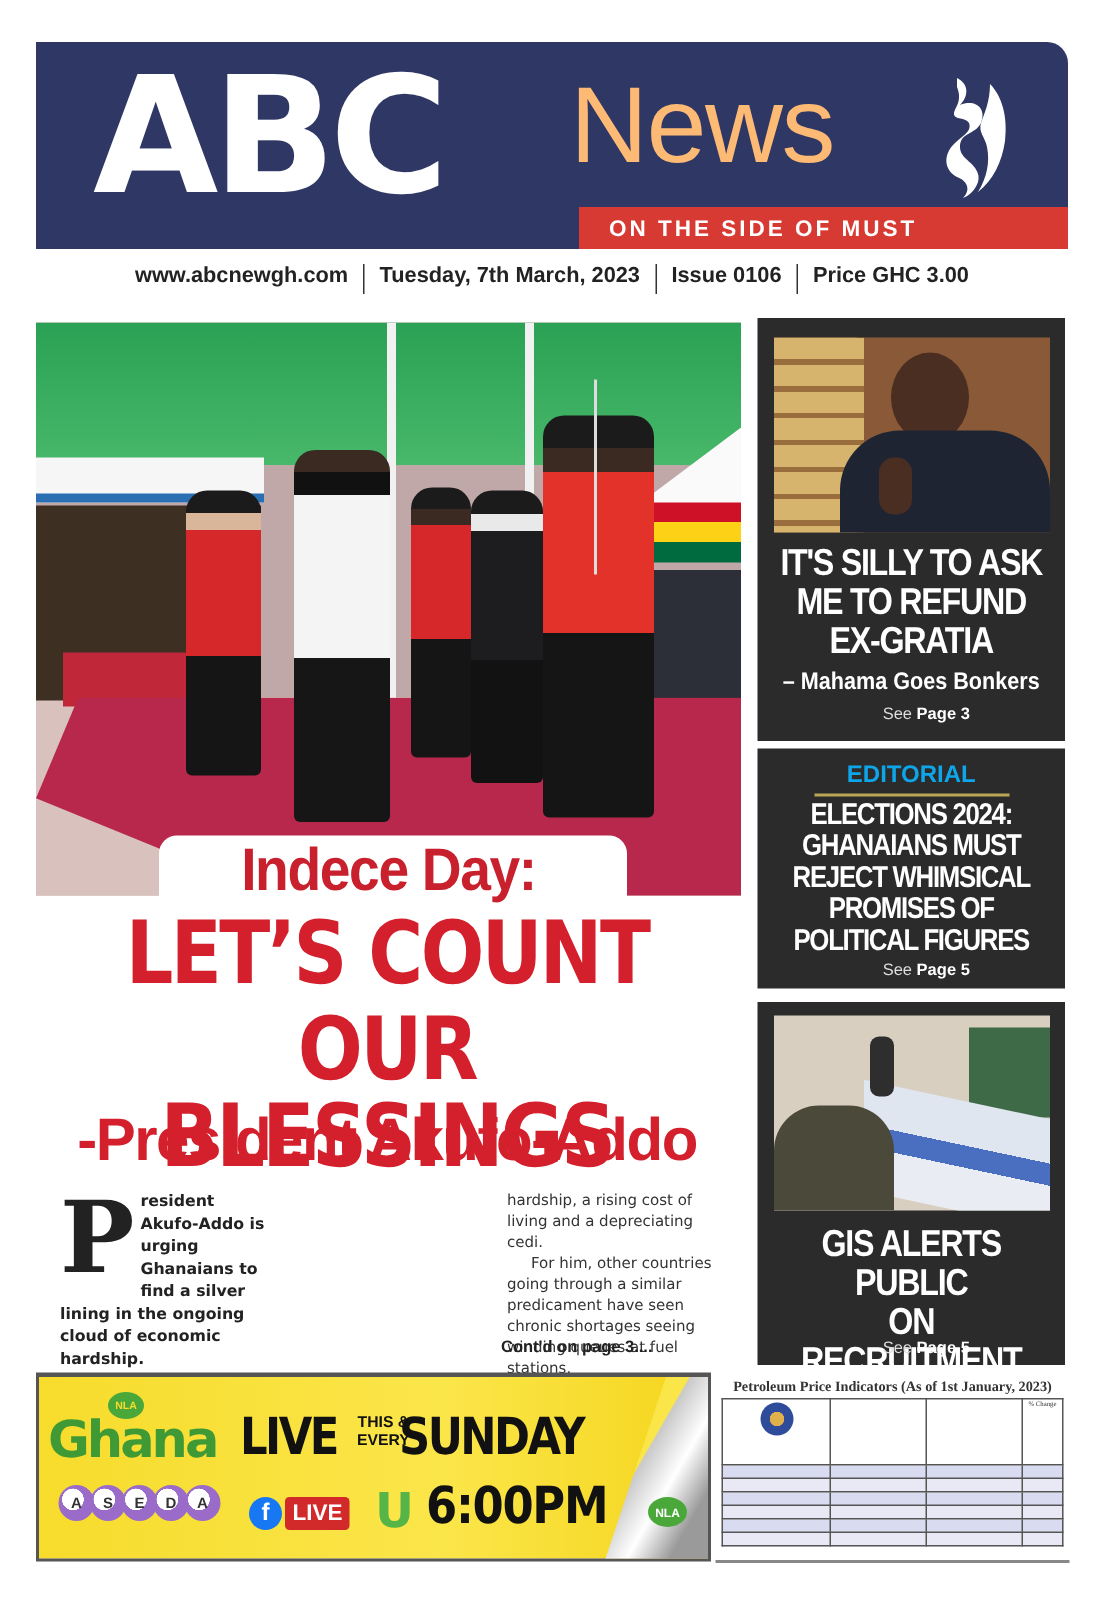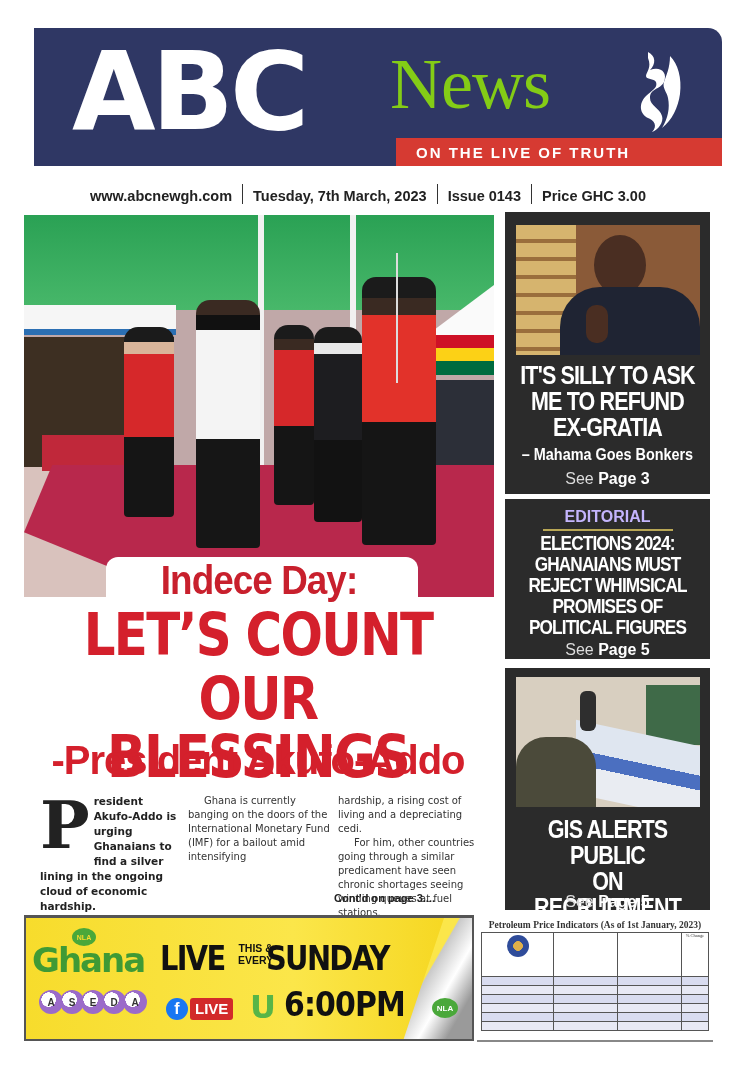--- a/index.html
+++ b/index.html
@@ -1,27 +1,27 @@
 <!DOCTYPE html>
 <html><head>
 <meta charset="utf-8">
 <style>
   *{box-sizing:border-box;margin:0;padding:0;}
   html,body{width:731px;height:1080px;background:#fff;overflow:hidden;}
   body{position:relative;font-family:"Liberation Sans",sans-serif;color:#222;}
 
   
-  .masthead{position:absolute;left:34px;top:28px;width:688px;height:138px;background:#2f3764;border-radius:0 14px 0 0;overflow:hidden;padding-left:28px;}
+  .masthead{position:absolute;left:24px;top:28px;width:688px;height:138px;background:#2f3764;border-radius:0 14px 0 0;overflow:hidden;padding-left:28px;}
   .abc{position:absolute;left:38px;top:10px;font-family:"DejaVu Sans",sans-serif;font-weight:bold;font-size:108px;letter-spacing:-4px;color:#fff;line-height:1;}
-  .news{position:absolute;left:356px;top:20px;font-family:Liberation Serif, serif;font-size:72px;color:#84cc16;line-height:1;letter-spacing:-1px;}
+  .news{position:absolute;left:356px;top:20px;font-family:Liberation Sans, sans-serif;font-size:72px;color:#fdba74;line-height:1;letter-spacing:-1px;}
   .adinkra{position:absolute;left:600px;top:20px;width:52px;height:90px;}
   .tagline{position:absolute;left:362px;top:110px;width:326px;height:28px;background:#d63a32;color:#fff;font-size:15px;font-weight:bold;letter-spacing:2px;display:flex;align-items:center;padding-left:20px;}
 
   
-  .infobar{position:absolute;left:24px;top:176px;width:688px;height:28px;display:flex;align-items:flex-end;justify-content:center;gap:0;font-size:14.5px;font-weight:bold;color:#222;}
+  .infobar{position:absolute;left:24px;top:176px;width:688px;height:28px;display:flex;align-items:flex-start;justify-content:center;gap:0;font-size:14.5px;font-weight:bold;color:#222;}
   .infobar span{padding:0 10px;}
   .infobar .sep{width:1px;height:20px;background:#333;padding:0;}
 
   
   .mainphoto{position:absolute;left:24px;top:215px;width:470px;height:382px;overflow:hidden;background:#c0a8a8;}
   .canopy{position:absolute;left:0;top:0;width:100%;height:95px;background:linear-gradient(#2aa154,#48b86a);}
   .pole{position:absolute;top:0;width:6px;height:260px;background:#f1f1f1;}
   .stand{position:absolute;left:0;top:90px;width:152px;height:30px;background:#f6f6f6;border-bottom:6px solid #2b6fb3;}
   .dais{position:absolute;left:0;top:122px;width:150px;height:130px;background:#3d2f22;}
   .redstep{position:absolute;left:18px;top:220px;width:120px;height:36px;background:#c0283a;}
@@ -51,23 +51,23 @@
   .contd{position:absolute;left:334px;top:892px;font-size:11px;font-weight:bold;color:#222;}
 
   
   .card{position:absolute;left:505px;width:205px;background:#2b2b2b;color:#fff;text-align:center;}
   .card1{top:212px;height:282px;}
   .card2{top:499px;height:160px;}
   .card3{top:668px;height:242px;}
   .photo{position:absolute;left:11px;width:184px;overflow:hidden;}
   .card-title{position:absolute;left:0;width:100%;font-family:"Liberation Sans",sans-serif;font-weight:bold;font-size:25px;line-height:26px;letter-spacing:-1px;transform:scaleX(0.86);}
   .card-sub{position:absolute;left:0;width:100%;font-weight:bold;font-size:16px;transform:scaleX(0.9);}
-  .see{position:absolute;left:0;width:100%;font-size:16px;color:#ddd;}
+  .see{position:absolute;left:10px;width:100%;font-size:11px;color:#ddd;}
   .see b{color:#fff;}
-  .editorial{position:absolute;left:0;top:9px;width:100%;font-weight:bold;font-size:16px;color:#c4b5fd;}
+  .editorial{position:absolute;left:0;top:9px;width:100%;font-weight:bold;font-size:16px;color:#0ea5e9;}
   .edrule{position:absolute;left:38px;top:30px;width:130px;height:2px;background:#b9a755;}
 
   
   .ad{position:absolute;left:24px;top:915px;width:450px;height:126px;background:linear-gradient(90deg,#f7dc2c,#fbe64a 60%,#f5d51c);border:2px solid #555;border-top-width:3px;overflow:hidden;}
   .nla-badge{position:absolute;left:46px;top:10px;width:24px;height:18px;border-radius:50%;background:#4aa83a;color:#f7dc2c;font-size:7px;font-weight:bold;display:flex;align-items:center;justify-content:center;}
   .sunda{position:absolute;left:6px;top:22px;font-family:"DejaVu Sans",sans-serif;font-weight:bold;font-size:34px;color:#3f9a35;letter-spacing:-2px;}
   .balls{position:absolute;left:16px;top:72px;display:flex;gap:0;}
   .ball{width:24px;height:24px;border-radius:50%;background:radial-gradient(circle at 40% 40%,#fff 35%,#9b6bc9 36%);display:flex;align-items:center;justify-content:center;font-size:10px;font-weight:bold;color:#333;margin-left:-3px;}
   .live1{position:absolute;left:134px;top:20px;font-family:"DejaVu Sans",sans-serif;font-weight:bold;font-size:34px;color:#111;letter-spacing:-2px;transform:scaleX(0.85);transform-origin:left;}
   .thisevery{position:absolute;left:212px;top:24px;font-size:10.5px;font-weight:bold;line-height:12px;color:#111;text-align:center;}
@@ -94,29 +94,29 @@
 </head>
 <body>
 
 <header class="masthead">
   <div class="abc">ABC</div>
   <div class="news">News</div>
   <svg class="adinkra" viewBox="0 0 52 90">
     <path d="M14 4c8 4 8 12 2 18 10-4 18 2 14 12-4 8-14 6-14 16 0 8 10 10 12 18 2 6-4 14-10 16 6-6 2-12-4-14-8-4-10-14-2-22 6-6 12-8 10-14-2-4-10-2-10-6 0-4 6-8 2-18z" fill="#fff"></path>
     <path d="M36 8c8 8 12 22 10 38-2 14-8 26-18 34 6-10 8-20 6-30-1-6-6-10-4-16 2-6 6-14 6-26z" fill="#fff"></path>
   </svg>
-  <div class="tagline">ON THE LIVE OF TRUTH</div>
+  <div class="tagline">ON THE SIDE OF MUST</div>
 </header>
 
 <div class="infobar">
   <span>www.abcnewgh.com</span>
   <i class="sep"></i>
   <span>Tuesday, 7th March, 2023</span>
   <i class="sep"></i>
-  <span>Issue 0143</span>
+  <span>Issue 0106</span>
   <i class="sep"></i>
   <span>Price GHC 3.00</span>
 </div>
 
 <div class="mainphoto">
   <div class="ground"></div>
   <div class="canopy"></div>
   <div class="pole" style="left:234px"></div>
   <div class="pole" style="left:326px"></div>
   <div class="stand"></div>
@@ -140,21 +140,20 @@
 <h1 class="hl hl1">LET’S COUNT</h1>
 <h1 class="hl hl2">OUR BLESSINGS</h1>
 <div class="byline">-President Akufo-Addo</div>
 
 <div class="body col1">
   <span class="dropcap">P</span>
   <span class="lead">resident Akufo-Addo is urging Ghanaians to find a silver lining in the ongoing cloud of economic hardship.</span>
   <span class="indent">According to him, the im-</span>
 </div>
 <div class="body col2">
-  <span class="indent">Ghana is currently banging on the doors of the International Monetary Fund (IMF) for a bailout amid intensifying</span>
 </div>
 <div class="body col3">
   <span style="display:block">hardship, a rising cost of living and a depreciating cedi.</span>
   <span class="indent">For him, other countries going through a similar predicament have seen chronic shortages seeing winding queues at fuel stations.</span>
 </div>
 <div class="contd">Cont'd on page 3....</div>
 
 <article class="card card1">
   <div class="photo" style="top:13px;height:130px;background:linear-gradient(90deg,#c49a5a 0 30%,#8a5a38 30% 100%);">
     <div style="position:absolute;left:0;top:0;width:60px;height:130px;background:repeating-linear-gradient(#d6b46e 0 14px,#9a6e3c 14px 18px);"></div>

